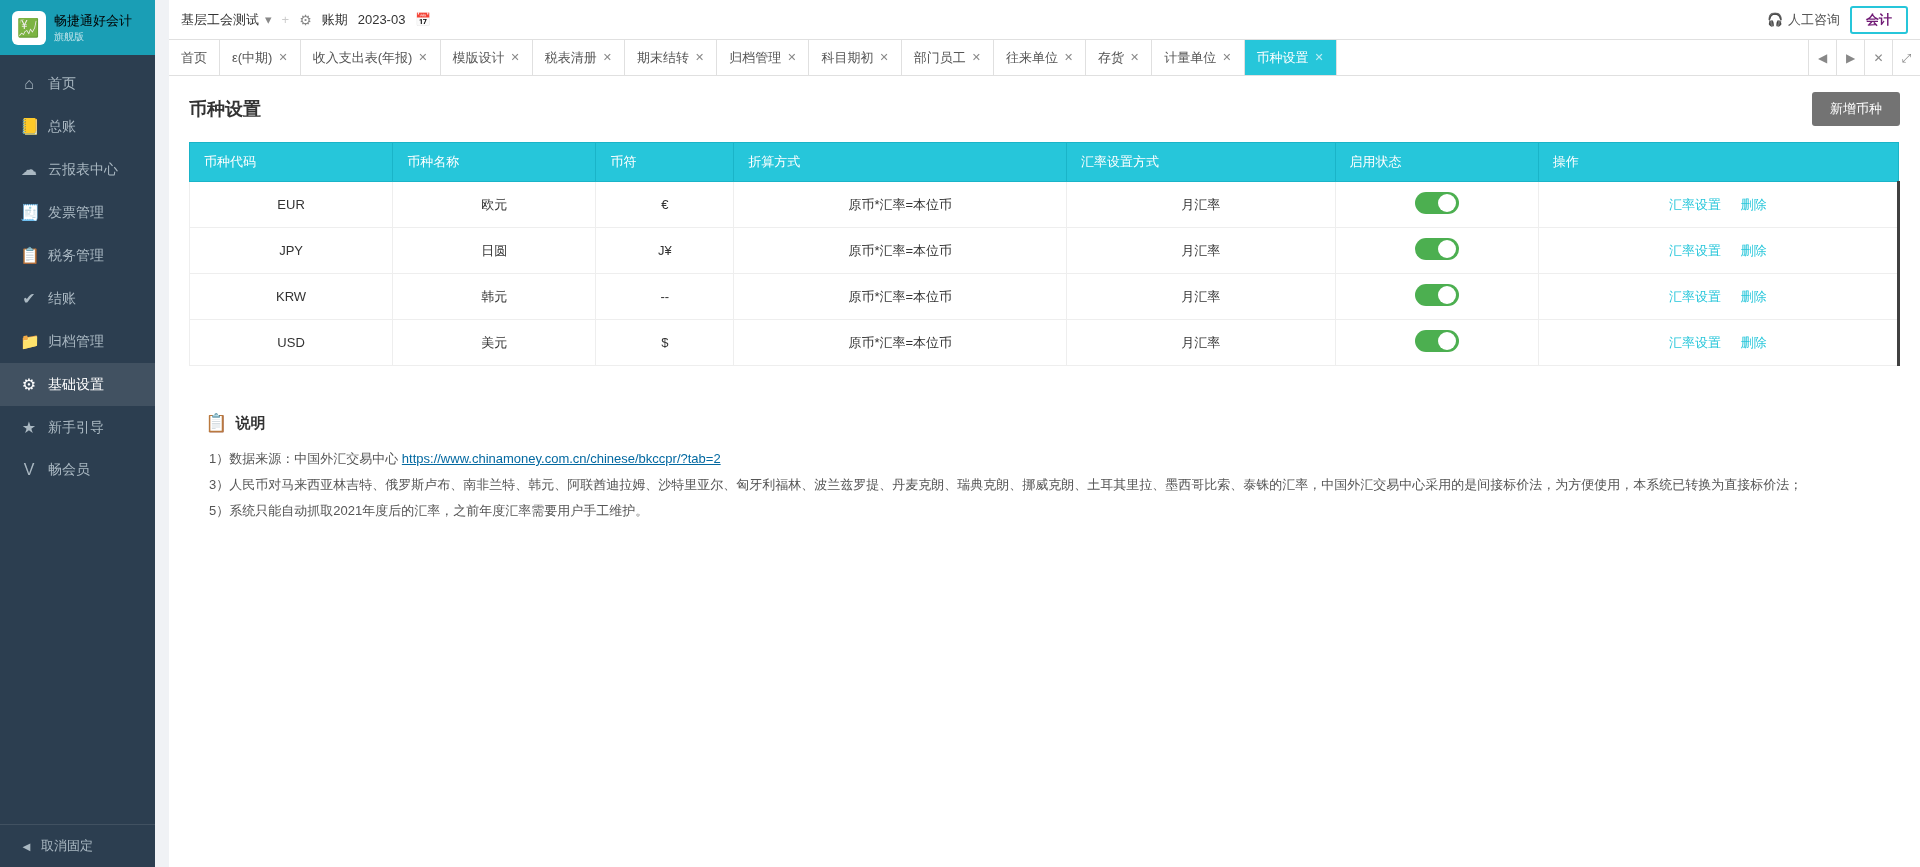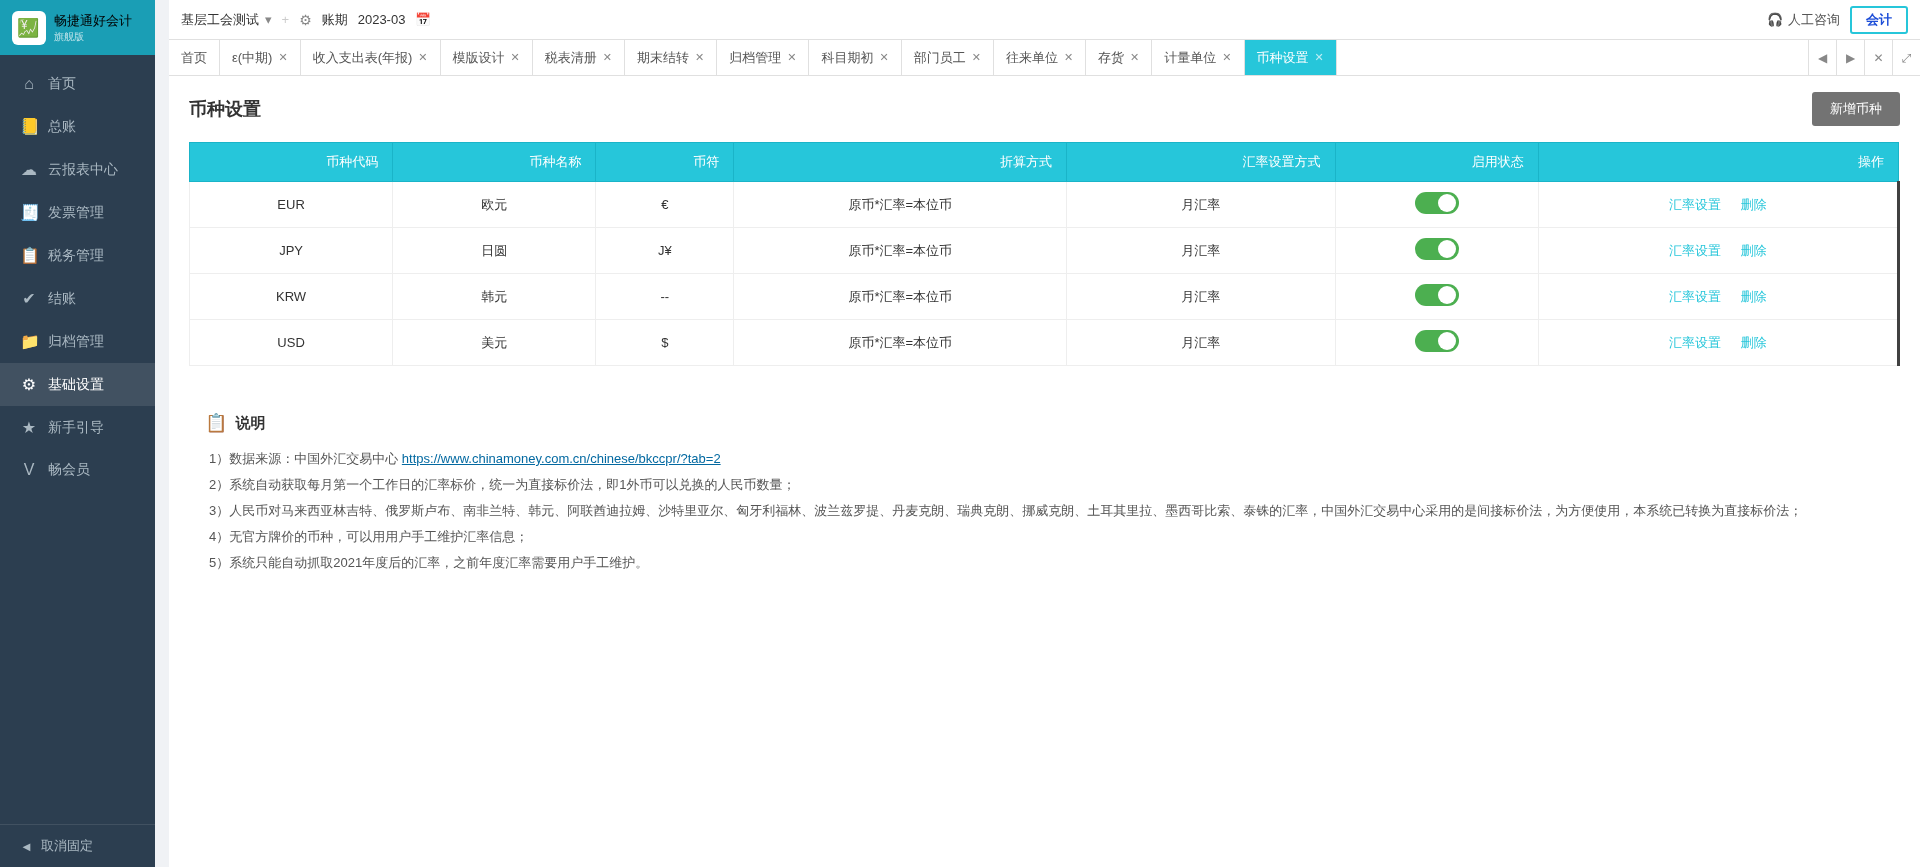--- a/index.html
+++ b/index.html
@@ -59,21 +59,21 @@
       gap: 10px;
     }
     .topbar-company { color: #333; font-size: 13px; display: flex; align-items: center; gap: 6px; }
     .topbar-sep { color: #ccc; }
     .topbar-period { display: flex; align-items: center; gap: 6px; color: #333; }
     .topbar-right { margin-left: auto; display: flex; align-items: center; gap: 10px; }
     .topbar-service { display: flex; align-items: center; gap: 4px; color: #555; font-size: 13px; cursor: pointer; }
     .topbar-account-btn {
       background: #fff;
       border: 2px solid #26c6da;
-      color: #1d4ed8;
+      color: #701a75;
       padding: 3px 14px;
       border-radius: 3px;
       font-size: 13px;
       cursor: pointer;
       font-weight: bold;
     }
 
     
     .tabbar {
       background: #fff;
@@ -116,21 +116,21 @@
       padding: 8px 18px;
       border-radius: 3px;
       font-size: 13px;
       cursor: pointer;
     }
 
     
     .data-table { width: 100%; border-collapse: collapse; }
     .data-table thead tr { background: #26c6da; color: #fff; }
     .data-table thead th {
-      padding: 10px 14px; text-align: right; font-weight: normal;
+      padding: 10px 14px; text-align: left; font-weight: normal;
       font-size: 13px; border: 1px solid #1ab4c8;
     }
     .data-table tbody tr { background: #fff; }
     .data-table tbody td {
       padding: 10px 14px; text-align: center; font-size: 13px;
       color: #333; border-bottom: 1px solid #eee; border-left: 1px solid #eee;
     }
     .data-table tbody td:last-child { border-right: 3px solid #404040; }
     .action-link { color: #26c6da; cursor: pointer; text-decoration: none; margin: 0 8px; }
 
@@ -392,20 +392,18 @@
         </tbody>
     </table>
 
     <div class="notes-section">
       <div class="notes-header">
         <span class="notes-icon">📋</span>
         <span>说明</span>
       </div>
       <ul class="notes-list" id="notes-list">
           <li>1）数据来源：中国外汇交易中心 <a class="notes-link">https://www.chinamoney.com.cn/chinese/bkccpr/?tab=2</a></li>
-          <li>2）系统自动获取每月第一个工作日的汇率标价，统一为直接标价法，即1外币可以兑换的人民币数量；</li>
           <li>3）人民币对马来西亚林吉特、俄罗斯卢布、南非兰特、韩元、阿联酋迪拉姆、沙特里亚尔、匈牙利福林、波兰兹罗提、丹麦克朗、瑞典克朗、挪威克朗、土耳其里拉、墨西哥比索、泰铢的汇率，中国外汇交易中心采用的是间接标价法，为方便使用，本系统已转换为直接标价法；</li>
-          <li>4）无官方牌价的币种，可以用用户手工维护汇率信息；</li>
           <li>5）系统只能自动抓取2021年度后的汇率，之前年度汇率需要用户手工维护。</li>
         </ul>
     </div>
   </div>
 </div>
 
 </body></html>

